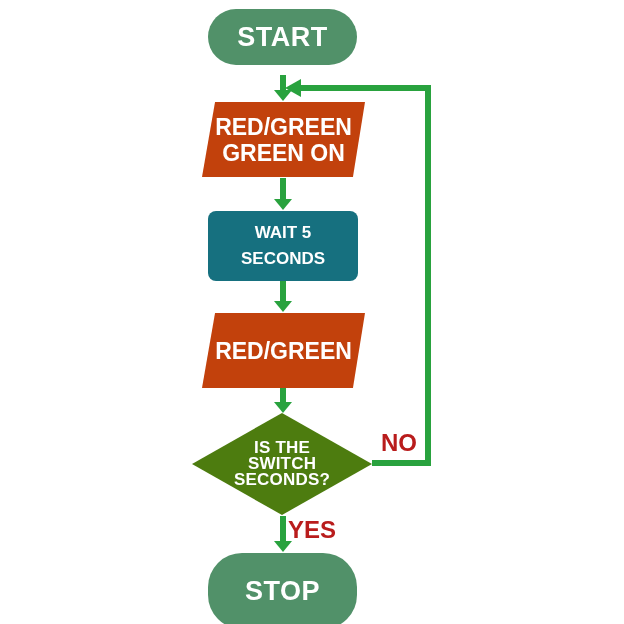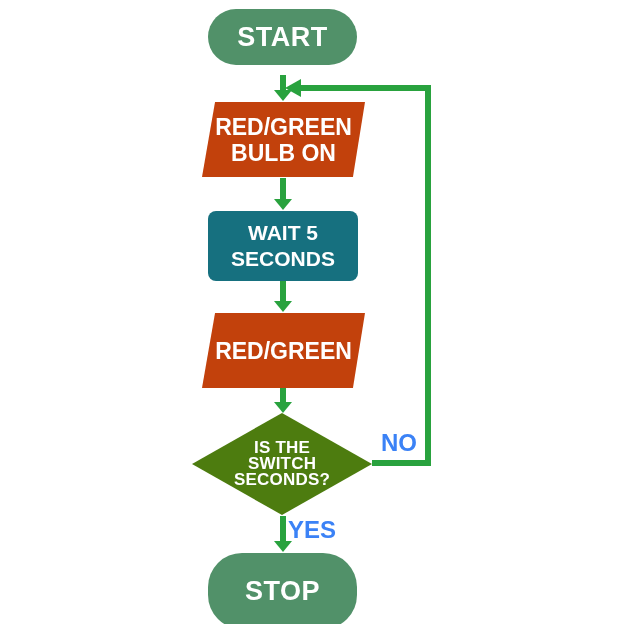--- a/index.html
+++ b/index.html
@@ -54,39 +54,39 @@
   .node-bulb-on  { top: 102px; }
   .node-bulb-off { top: 313px; }
 
   .node-wait {
     left: 208px;
     top: 211px;
     width: 150px;
     height: 70px;
     background: #16707F;
     border-radius: 8px;
-    font-size: 21px;
+    font-size: 17px;
     line-height: 26px;
   }
 
   .node-decision {
     left: 192px;
     top: 413px;
     width: 180px;
     height: 102px;
     background: #4d7c0f;
     clip-path: polygon(50% 0, 100% 50%, 50% 100%, 0 50%);
     font-size: 17px;
     line-height: 16px;
     letter-spacing: 0.2px;
   }
 
   .edge-label {
     position: absolute;
-    color: #3b82f6;
+    color: #b91c1c;
     font-weight: bold;
     font-size: 24px;
   }
   .edge-label-no  { left: 381px; top: 429px; }
   .edge-label-yes { left: 288px; top: 516px; }
 </style>
 </head>
 <body>
 
 <div class="canvas">
@@ -123,21 +123,21 @@
       <polygon points="274,541 292,541 283,552" fill="#29A23E"></polygon>
     </g>
   </svg>
 
   <div class="node node-start">
     <span>START</span>
   </div>
 
   <div class="node node-parallelogram node-bulb-on">
     <div>RED/GREEN</div>
-    <div>BULB ON</div>
+    <div>GREEN ON</div>
   </div>
 
   <div class="node node-wait">
     <div>WAIT 5</div>
     <div>SECONDS</div>
   </div>
 
   <div class="node node-parallelogram node-bulb-off">
     <div>RED/GREEN</div>
   </div>

